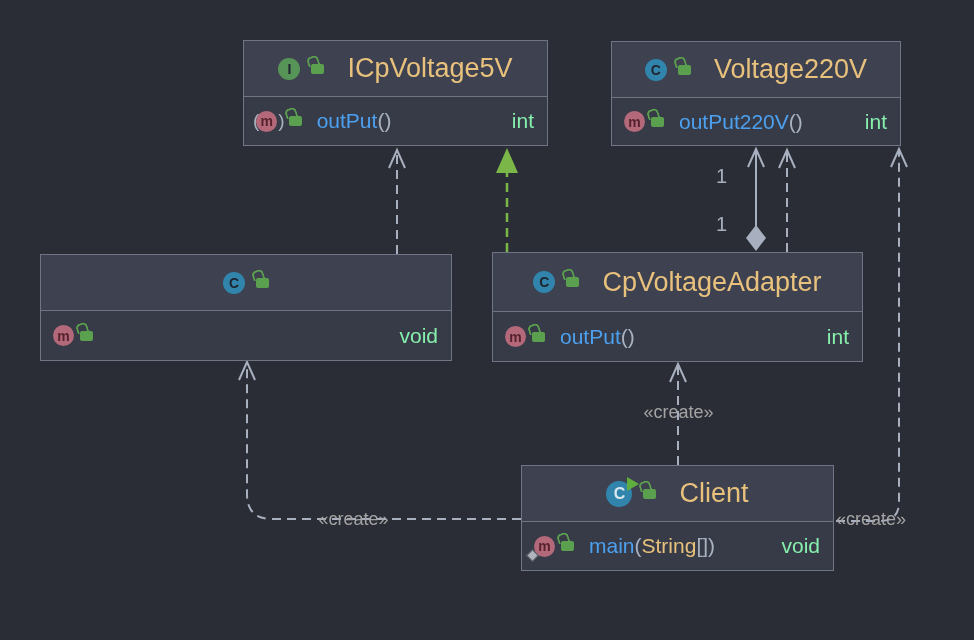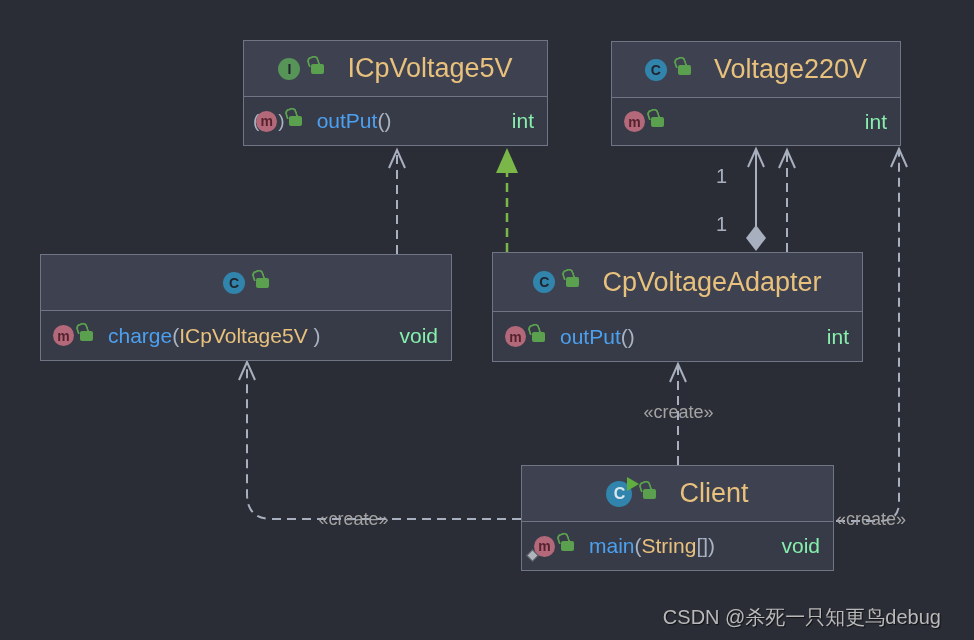--- a/index.html
+++ b/index.html
@@ -170,33 +170,33 @@
 
   <div class="uml-box" style="left:611px;top:41px;width:290px;height:105px;">
     <div class="uml-header" style="height:55px;">
       <span class="cicon cls">C</span>
       <span class="lock"></span>
       <span class="uml-title">Voltage220V</span>
     </div>
     <div class="uml-row">
       <span class="cicon method">m</span>
       <span class="lock"></span>
+      <span class="sig"><span class="mname">outPut220V</span><span class="punct">(</span><span class="ptype"></span><span class="punct">)</span></span>
       <span class="rtype">int</span>
     </div>
   </div>
 
   <div class="uml-box" style="left:40px;top:254px;width:412px;height:107px;">
     <div class="uml-header" style="height:55px;">
       <span class="cicon cls">C</span>
       <span class="lock"></span>
     </div>
     <div class="uml-row">
       <span class="cicon method">m</span>
       <span class="lock"></span>
-      <span class="sig"><span class="mname">charge</span><span class="punct">(</span><span class="ptype">ICpVoltage5V</span><span class="punct"> )</span></span>
       <span class="rtype">void</span>
     </div>
   </div>
 
   <div class="uml-box" style="left:492px;top:252px;width:371px;height:110px;">
     <div class="uml-header" style="height:58px;">
       <span class="cicon cls">C</span>
       <span class="lock"></span>
       <span class="uml-title">CpVoltageAdapter</span>
     </div>
@@ -221,15 +221,14 @@
       <span class="rtype">void</span>
     </div>
   </div>
 
   <div class="edge-label" style="left:296px;top:509px;width:115px;">«create»</div>
   <div class="edge-label" style="left:621px;top:402px;width:115px;">«create»</div>
   <div class="edge-label" style="left:836px;top:509px;width:100px;text-align:left;">«create»</div>
   <div class="mult-label" style="left:716px;top:165px;">1</div>
   <div class="mult-label" style="left:716px;top:213px;">1</div>
 
-  <div class="watermark" style="right:33px;top:604px;">CSDN @杀死一只知更鸟debug</div>
 
 </div>
 
 </body></html>

